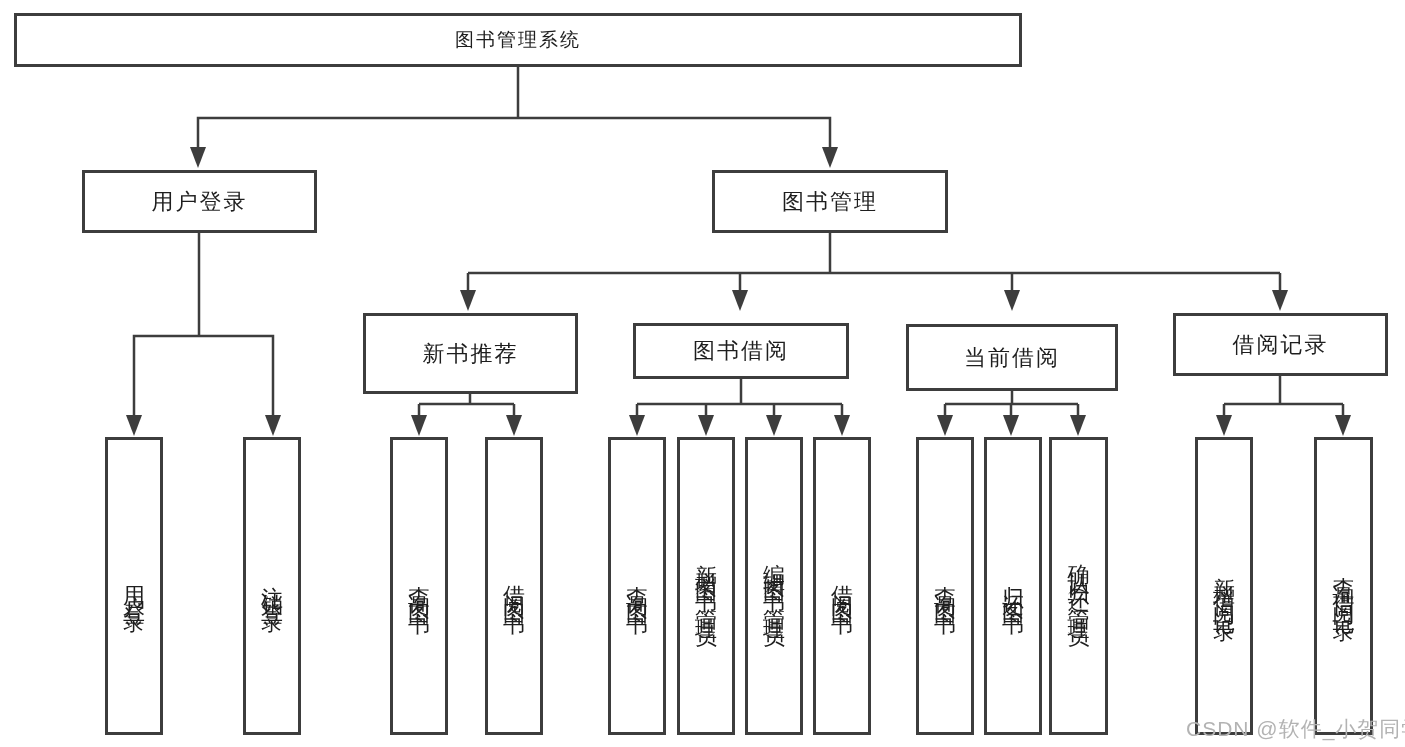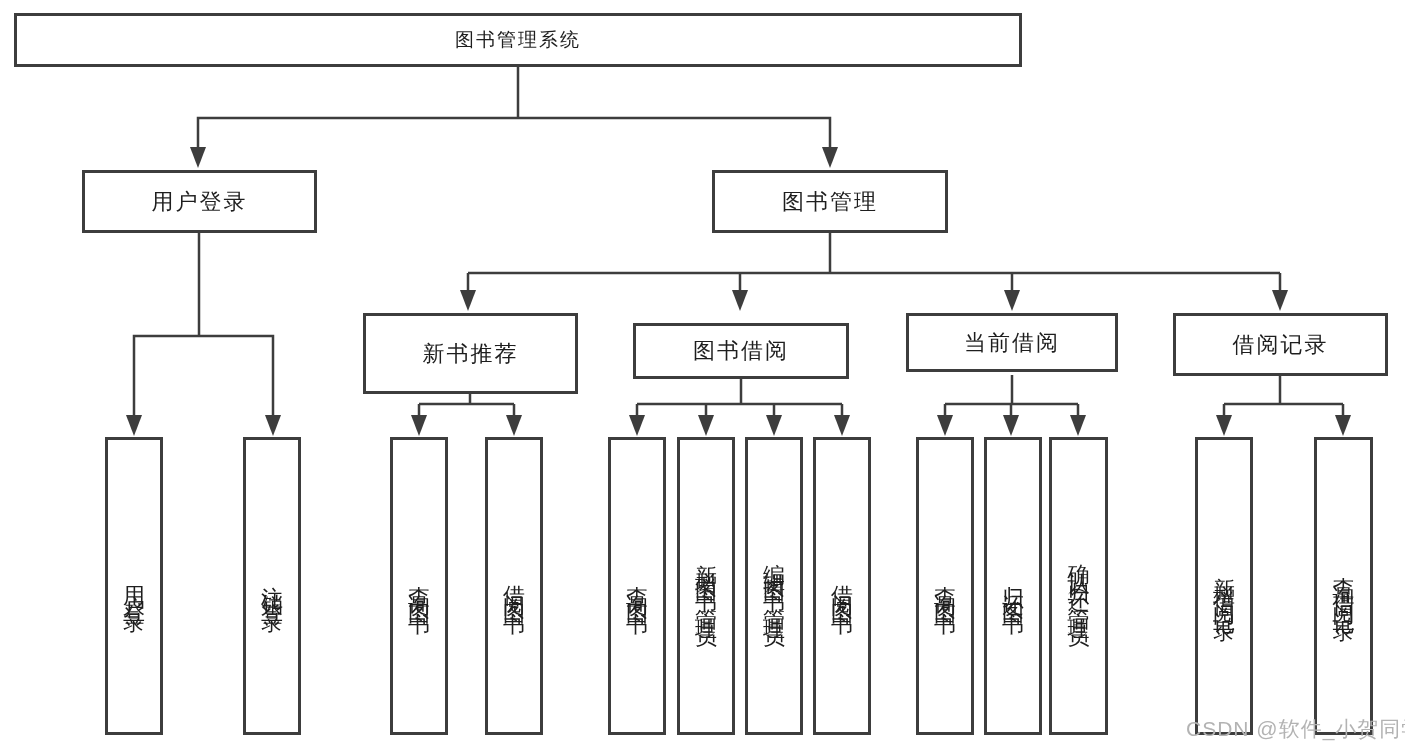--- a/index.html
+++ b/index.html
@@ -78,21 +78,21 @@
     </g>
   </svg>
 
   <div class="node rootbox" style="left:14px;top:13px;width:1008px;height:54px;">图书管理系统</div>
 
   <div class="node hbox" style="left:82px;top:170px;width:235px;height:63px;">用户登录</div>
   <div class="node hbox" style="left:712px;top:170px;width:236px;height:63px;">图书管理</div>
 
   <div class="node hbox" style="left:363px;top:313px;width:215px;height:81px;">新书推荐</div>
   <div class="node hbox" style="left:633px;top:313px;width:216px;height:56px;margin-top:10px;">图书借阅</div>
-  <div class="node hbox" style="left:906px;top:313px;width:212px;height:59px;">当前借阅</div>
+  <div class="node hbox" style="left:906px;top:324px;width:212px;height:67px;">当前借阅</div>
   <div class="node hbox" style="left:1173px;top:313px;width:215px;height:63px;">借阅记录</div>
 
   <div class="node vbox" style="left:105px;">用户登录</div>
   <div class="node vbox" style="left:243px;">注销登录</div>
 
   <div class="node vbox" style="left:390px;">查询图书</div>
   <div class="node vbox" style="left:485px;">借阅图书</div>
 
   <div class="node vbox" style="left:608px;">查询图书</div>
   <div class="node vbox" style="left:677px;">新增图书（管理员）</div>

